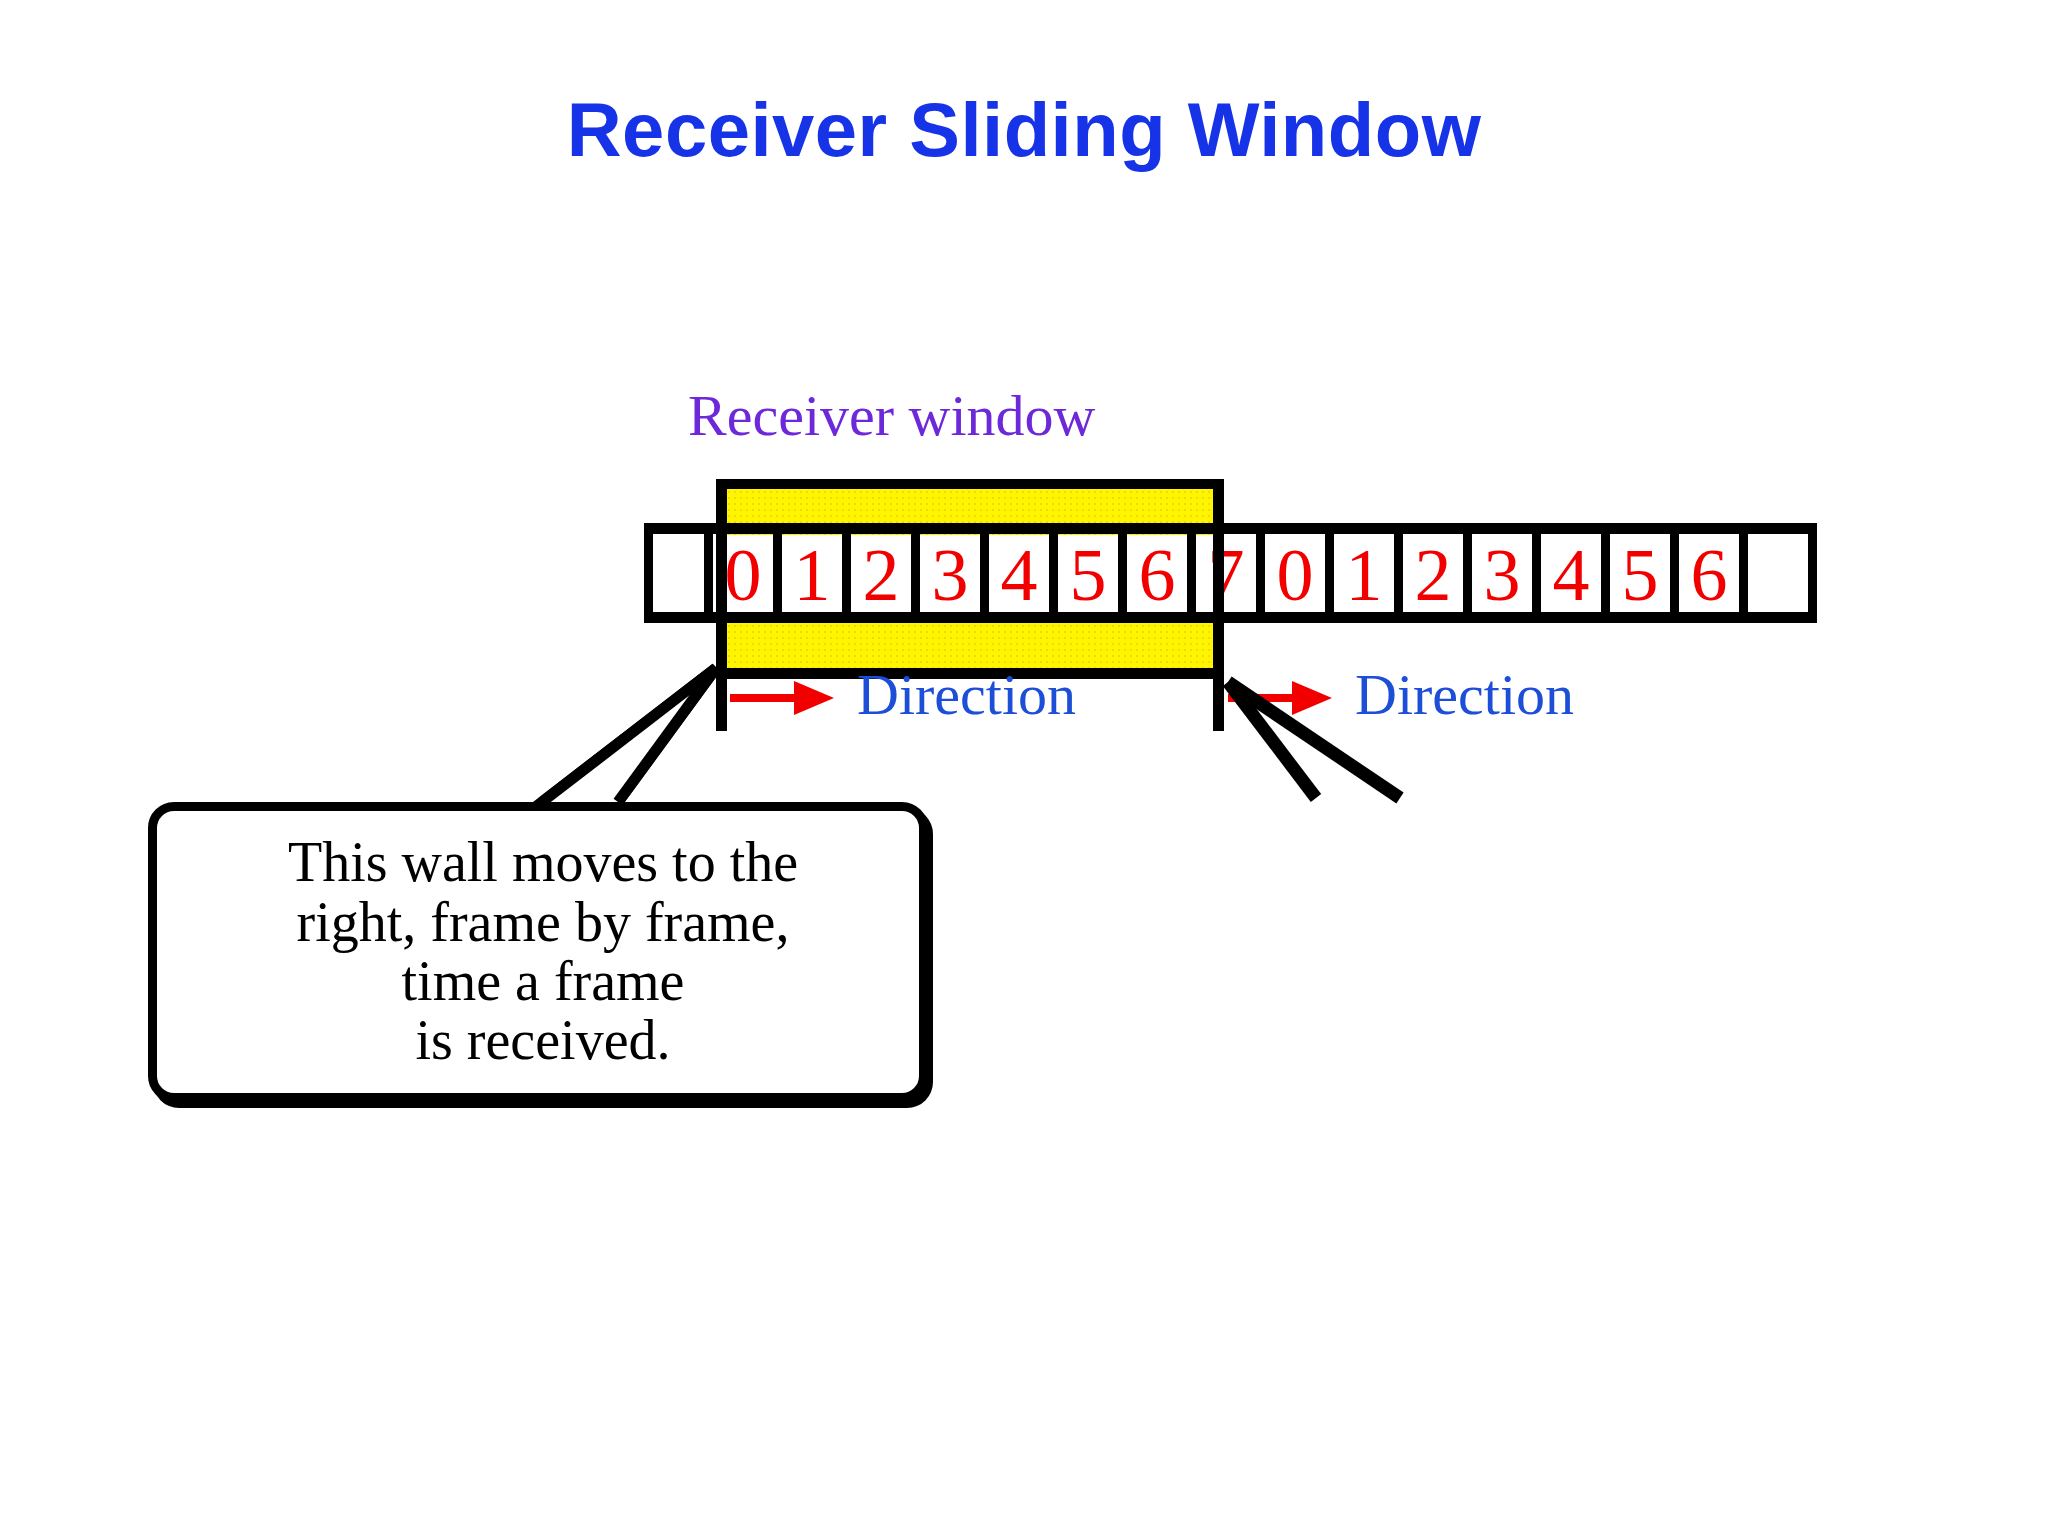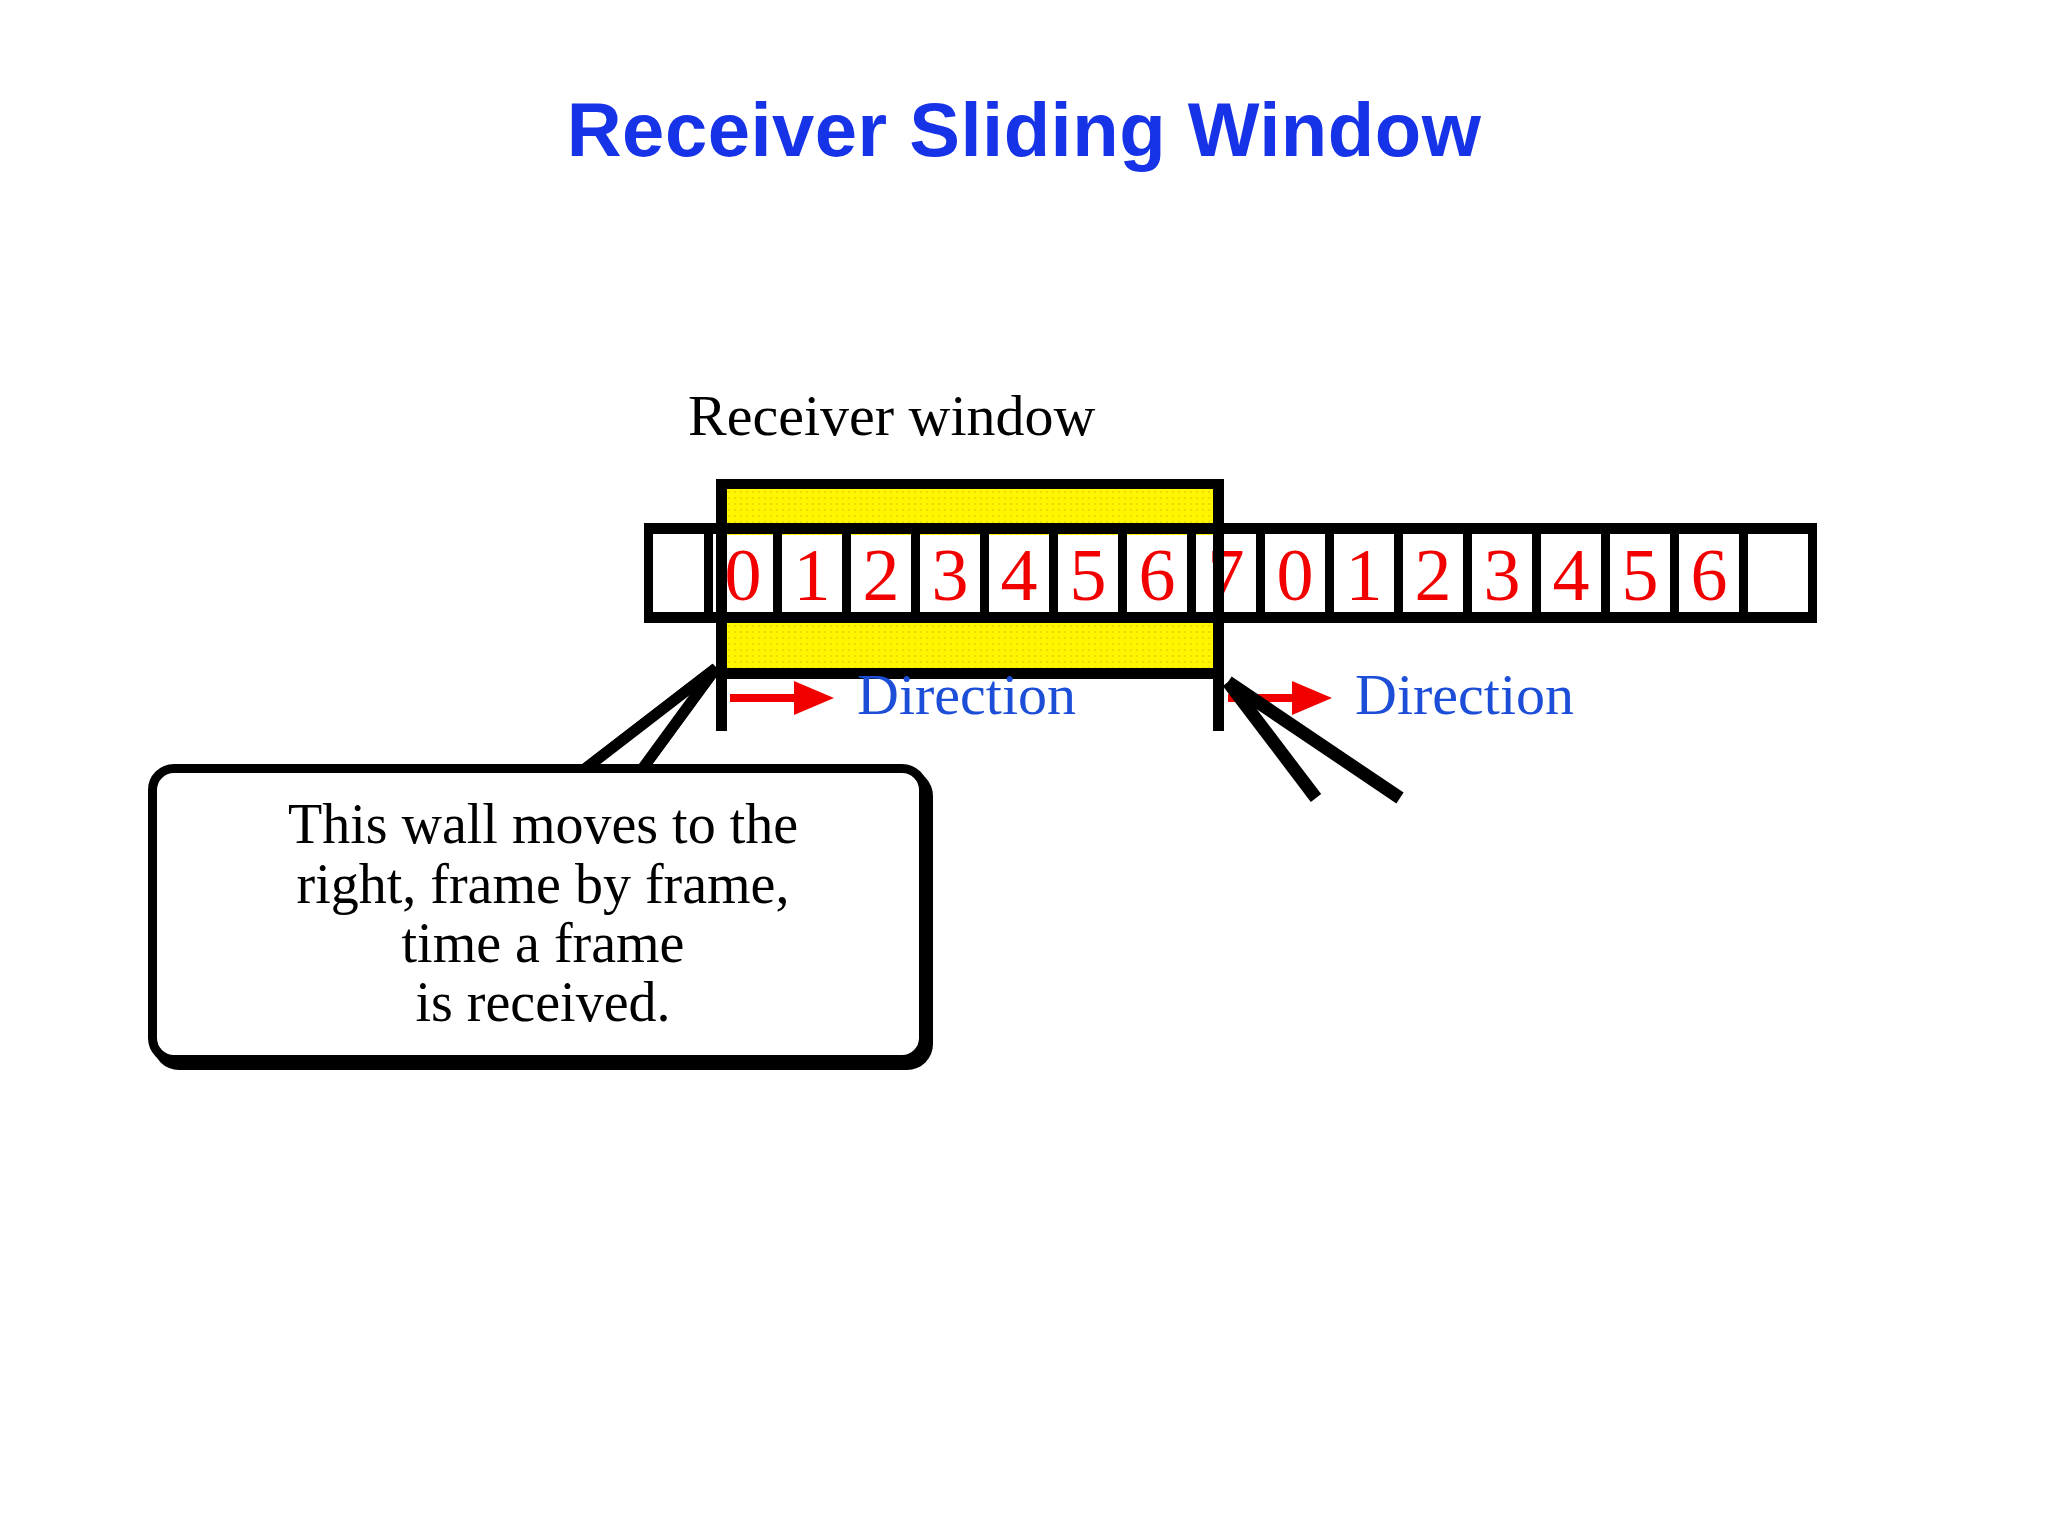--- a/index.html
+++ b/index.html
@@ -40,21 +40,21 @@
     width: 2048px;
     height: 1536px;
   }
 
   
   #receiver-window-label {
     position: absolute;
     left: 688px;
     top: 382px;
     font-size: 58px;
-    color: #000000;
+    color: #6d28d9;
     white-space: nowrap;
   }
 
   
   
   .rail {
     position: absolute;
     left: 644px;
     width: 1172px;
     height: 11px;
@@ -192,21 +192,21 @@
     text-align: center;
     font-size: 56px;
     line-height: 1.06;
     color: #000000;
   }
   .callout .lines div { white-space: nowrap; }
   .callout .lines b { font-weight: normal; }
 
   #callout-left {
     left: 148px;
-    top: 764px;
+    top: 802px;
     width: 780px;
     height: 300px;
     padding-left: 24px;
   }
   #callout-right {
     left: 942px;
     top: 785px;
     width: 930px;
     height: 360px;
   }

